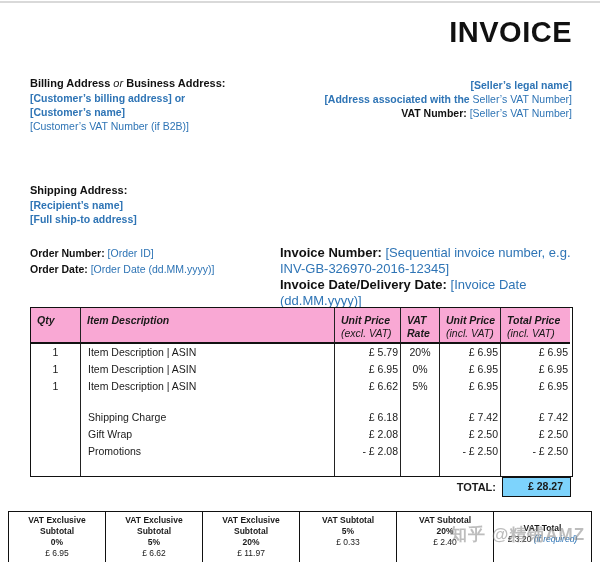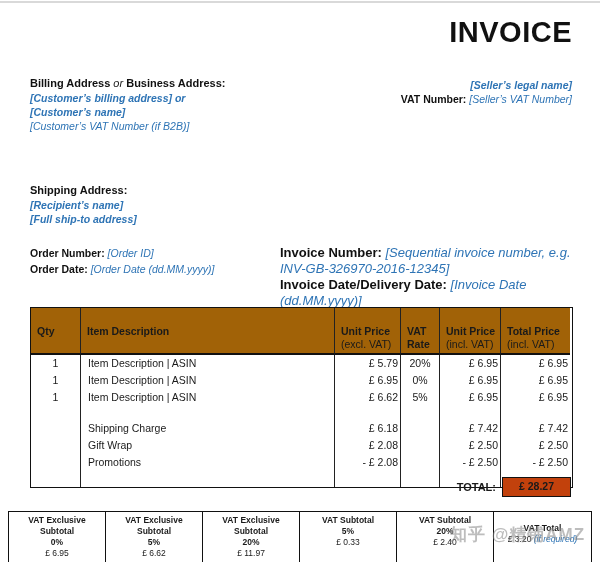--- a/index.html
+++ b/index.html
@@ -3,56 +3,56 @@
 <meta charset="utf-8">
 <style>
   * { margin:0; padding:0; box-sizing:border-box; }
   html,body { background:#ffffff; }
   body { width:600px; height:562px; font-family:"Liberation Sans", sans-serif; color:#1a1a1a; position:relative; overflow:hidden; }
   .page { position:absolute; inset:0; background:#fff; }
   .top-edge { position:absolute; top:1px; left:0; width:100%; height:2px; background:#d9d9d9; }
 
   .b { font-weight:bold; color:#111; }
   .i { font-style:italic; }
-  .blue { color:#2e74b5; font-style:italic; }
+  .blue { color:#2e74b5; }
   .blue.bd { font-weight:bold; }
 
   .title { position:absolute; top:16px; right:28px; font-size:29px; font-weight:bold; letter-spacing:.5px; color:#111; }
 
   .billing { position:absolute; top:76px; left:30px; width:300px; font-size:10.5px; line-height:14px; }
   .blk-head { font-size:11px; line-height:15px; }
 
   .seller { position:absolute; top:78px; right:28px; width:310px; text-align:right; font-size:10.5px; line-height:14px; }
 
   .shipping { position:absolute; top:183px; left:30px; font-size:10.5px; line-height:14px; }
   .shipping .blk-head { line-height:15px; }
 
   .order { position:absolute; top:245px; left:30px; font-size:10.5px; line-height:16px; }
   .invmeta { position:absolute; top:245px; left:280px; width:300px; font-size:13px; line-height:16px; }
 
   
   .tbl { position:absolute; top:307px; left:30px; width:543px; border:1.5px solid #111; font-size:10.5px; }
   .trow { display:grid; grid-template-columns:50px 254px 66px 39px 61px 69px; }
   .cell { border-right:1px solid #222; overflow:hidden; }
   .cell:last-child { border-right:none; }
-  .hcell { background:#a16207; border-bottom:2px solid #111; padding:17px 0 2px 6px; line-height:13px; }
+  .hcell { background:#f9a8d4; border-bottom:2px solid #111; padding:6px 0 2px 6px; line-height:13px;font-style:italic; }
   .hcell .h1 { font-weight:bold; }
   .hcell .h2 { font-weight:normal; }
   .hcell .h2.bold-sub { font-weight:bold; }
   .row-item .cell, .row-charge .cell { height:17px; line-height:17px; }
   .row-spacer1 .cell { height:14px; }
   .row-spacer2 .cell { height:16px; }
   .qty { text-align:center; }
   .desc { padding-left:7px; }
   .num { text-align:right; padding-right:2px; }
   .rate { text-align:center; }
 
   .total-row { position:absolute; top:477px; left:28px; width:543px; display:flex; justify-content:flex-end; align-items:center; }
   .total-label { font-size:11px; font-weight:bold; margin-right:6px; }
-  .total-box { width:69px; height:20px; border:1.5px solid #111; background:#c2410c; font-size:10.5px; font-weight:bold; text-align:right; padding-right:16px; line-height:17px; }
+  .total-box { width:69px; height:20px; border:1.5px solid #111; background:#7dd3fc; font-size:10.5px; font-weight:bold; text-align:right; padding-right:7px; line-height:17px; }
 
   
   .vat-summary { position:absolute; top:511px; left:8px; width:584px; border:1.5px solid #111; display:grid; grid-template-columns:repeat(6,1fr); }
   .vcell { border-right:1.5px solid #111; text-align:center; padding:3px 2px 4px 2px; font-size:8.5px; line-height:11px; min-height:40px; }
   .vcell:last-child { border-right:none;margin-top:8px; }
   .vtitle, .vrate { font-weight:bold; }
   .vnote { color:#2e74b5; font-style:italic; }
 
   .watermark { position:absolute; top:523px; left:450px; font-size:17px; font-weight:bold; color:rgba(135,135,135,0.55); letter-spacing:1px; white-space:nowrap; }
 </style>
@@ -70,20 +70,23 @@
       <span class="i">or</span>
       <span class="b">Business Address:</span>
     </div>
     <div class="blue bd">[Customer’s billing address] or</div>
     <div class="blue bd">[Customer’s name]</div>
     <div class="blue">[Customer’s VAT Number (if B2B)]</div>
   </div>
 
   <div class="seller">
     <div class="blue bd">[Seller’s legal name]</div>
+    <div>
+      <span class="blue bd">[Address associated with the </span><span class="blue">Seller’s VAT Number]</span>
+    </div>
     <div>
       <span class="b">VAT Number:</span>
       <span class="blue">[Seller’s VAT Number]</span>
     </div>
   </div>
 
   <div class="shipping">
     <div class="blk-head b">Shipping Address:</div>
     <div class="blue bd">[Recipient’s name]</div>
     <div class="blue bd">[Full ship-to address]</div>

